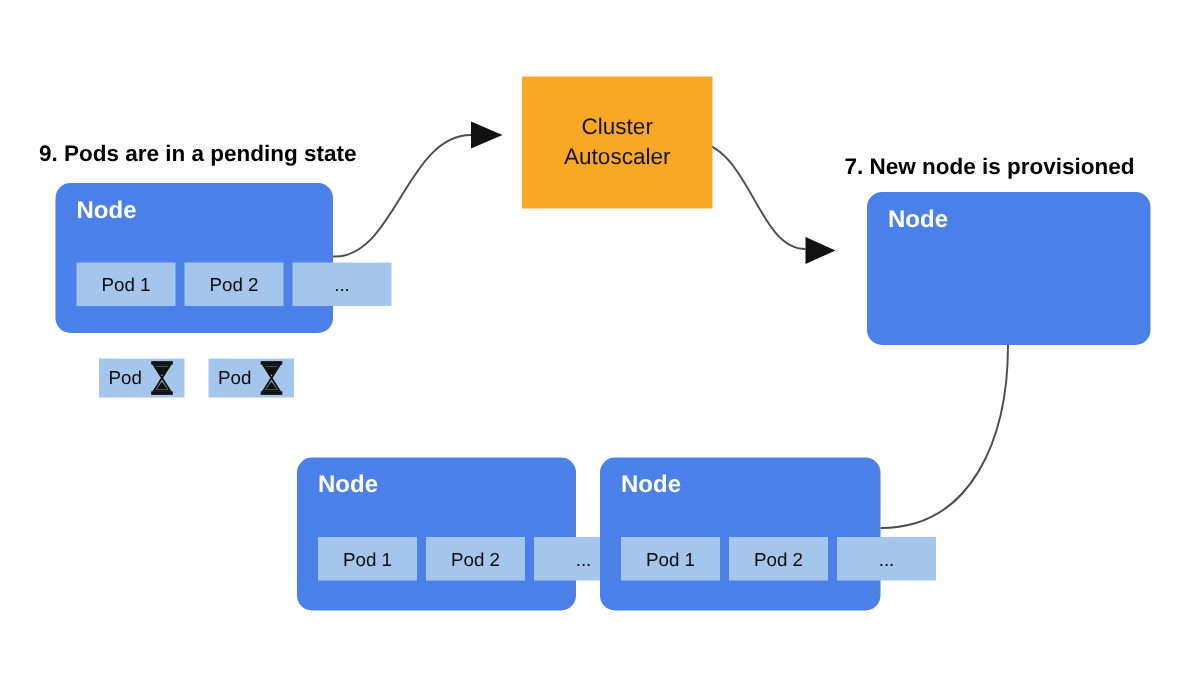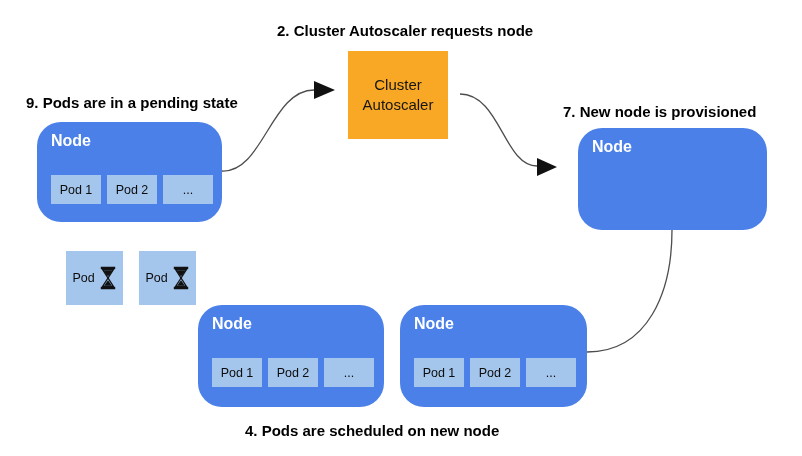--- a/index.html
+++ b/index.html
@@ -17,71 +17,69 @@
   .step-label{
     position:absolute;
     font-size:15px;font-weight:bold;
     color:var(--labelColor,#000);
     white-space:nowrap;
     line-height:15px;
   }
   .node-box{
     position:absolute;
     background:var(--nodeFill,#4A80E8);
-    border-radius:24px;
+    border-radius:10px;
   }
   .node-title{
     position:absolute;left:14px;top:11px;
     color:var(--nodeTitleColor,#fff);
     font-size:16px;font-weight:bold;line-height:16px;
   }
   .pod-row{
     position:absolute;left:14px;top:53px;
     display:flex;gap:6px;
   }
   .pod-chip{
-    width:50px;height:29px;
+    width:66px;height:29px;
     background:var(--podFill,#A4C6EC);
     display:flex;align-items:center;justify-content:center;
     font-size:12.5px;color:#0c0c0c;
   }
   .autoscaler-box{
-    position:absolute;left:348px;top:51px;width:100px;height:88px;
+    position:absolute;left:348px;top:51px;width:127px;height:88px;
     background:var(--autoscalerFill,#F9A825);
     display:flex;flex-direction:column;align-items:center;justify-content:center;
     font-size:15px;line-height:20px;color:#151515;
     text-align:center;
   }
   .pending-pod{
-    position:absolute;width:57px;height:54px;
+    position:absolute;width:57px;height:26px;
     background:var(--podFill,#A4C6EC);
     display:flex;align-items:center;justify-content:center;gap:4px;
-    font-size:12.5px;color:#0c0c0c;margin-top:12px;
+    font-size:12.5px;color:#0c0c0c;
   }
   .pending-pod .hg{display:block;}
   .hg-shape{stroke:#111;stroke-width:1.4;fill:none;}
   .hg-fill{fill:#111;stroke:none;}
 </style>
 </head>
 <body>
 
 <div class="canvas">
 
   <svg class="arrows" viewBox="0 0 802 456">
     <path class="arrow-line" d="M222,171 C263,173 271,90 314,90"></path>
     <polygon class="arrowhead" points="314,81 314,99 335,90"></polygon>
     <path class="arrow-line" d="M460,94 C500,94 504,166 537,166"></path>
     <polygon class="arrowhead" points="537,158 537,176 557,167"></polygon>
     <path class="arrow-line" d="M672,230 C672,292 648,352 587,352"></path>
   </svg>
 
   <div class="step-label" style="left:26px;top:95px;">9. Pods are in a pending state</div>
-  <div class="step-label" style="left:277px;top:23px;">2. Cluster Autoscaler requests node</div>
   <div class="step-label" style="left:563px;top:104px;">7. New node is provisioned</div>
-  <div class="step-label" style="left:245px;top:423px;">4. Pods are scheduled on new node</div>
 
   <div class="node-box" style="left:37px;top:122px;width:185px;height:100px;">
     <div class="node-title">Node</div>
     <div class="pod-row">
       <div class="pod-chip">Pod 1</div>
       <div class="pod-chip">Pod 2</div>
       <div class="pod-chip">...</div>
     </div>
   </div>
 

